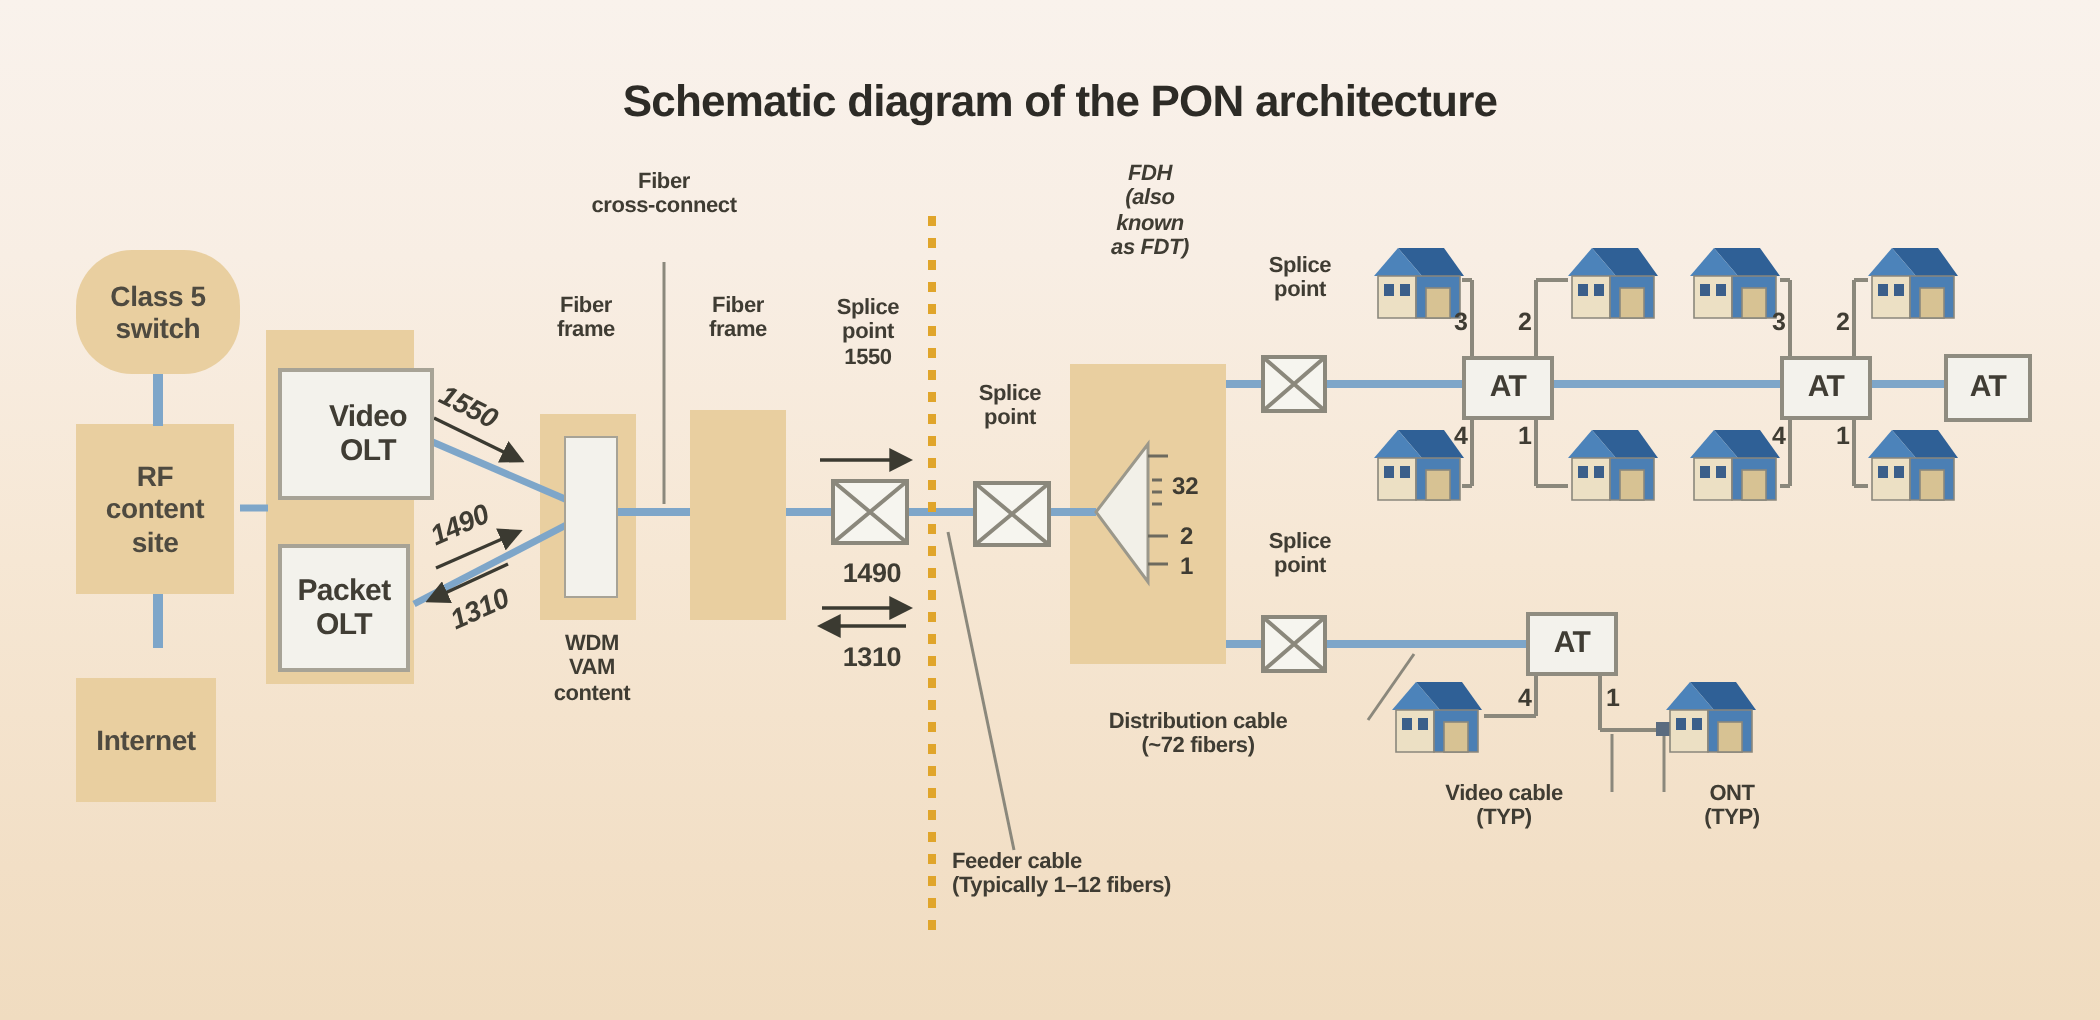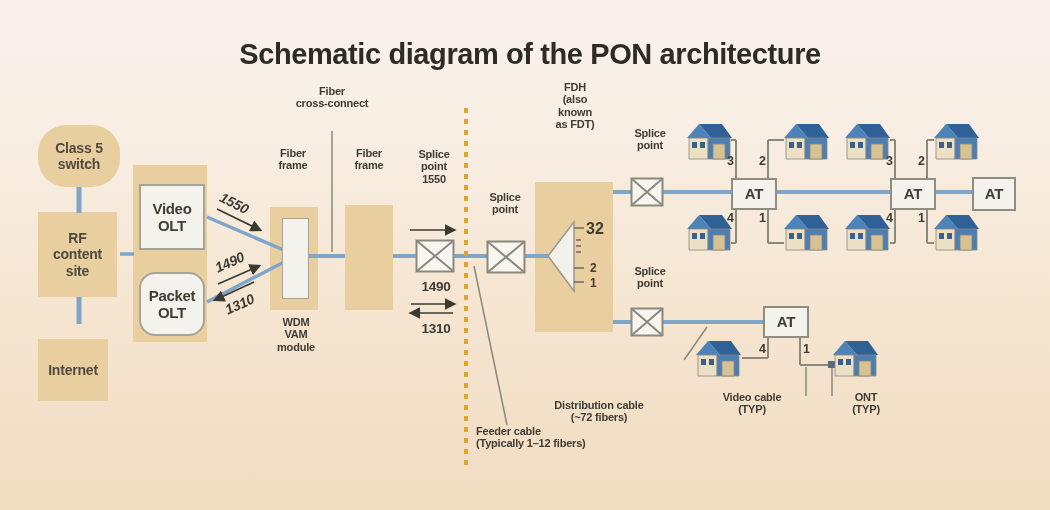--- a/index.html
+++ b/index.html
@@ -3,21 +3,21 @@
 <meta charset="utf-8">
 <style>
   html,body{margin:0;padding:0;}
   .stage{
     position:relative;width:1050px;height:510px;overflow:hidden;
     background:linear-gradient(180deg,#f9f2ec 0%,#f8eee4 25%,#f6e7d4 55%,#f2dfc6 85%,#f0dcc0 100%);
     font-family:"Liberation Sans",sans-serif;
   }
   .title{
     position:absolute;left:230px;top:38px;width:600px;text-align:center;
-    font-size:29px;font-weight:bold;color:#2d2b26;letter-spacing:-0.4px;
+    font-size:22px;font-weight:bold;color:#2d2b26;letter-spacing:-0.4px;
   }
   .tan{position:absolute;background:#e9cfa0;}
   .tan.labeled{
     display:flex;align-items:center;justify-content:center;
     font-weight:bold;color:#4e4a40;font-size:14px;line-height:1.15;
     text-align:center;white-space:pre-line;letter-spacing:-0.2px;
   }
   .whitebox{
     position:absolute;background:#f3f2ec;border:2px solid #a7a396;
     display:flex;align-items:center;justify-content:center;
@@ -97,23 +97,23 @@
     </g>
 
     <g>
       <polygon points="548,256 574,222 574,291" fill="#f2f0e8" stroke="#9b988b" stroke-width="1.5"></polygon>
       <path d="M574 228 H584 M574 268 H584 M574 282 H584 M576 240 H581 M576 246 H581 M576 252 H581" stroke="#6d6a5e" stroke-width="1.5" fill="none"></path>
     </g>
   </svg>
 
   <div class="dash"></div>
 
-  <div class="whitebox" style="left:139px;top:184px;width:62px;height:62px;">Video
+  <div class="whitebox" style="left:139px;top:184px;width:62px;height:62px;padding-left:12px;">Video
 OLT</div>
-  <div class="whitebox" style="left:139px;top:272px;width:62px;height:60px;border-radius:16px;">Packet
+  <div class="whitebox" style="left:139px;top:272px;width:62px;height:60px;">Packet
 OLT</div>
   <div class="whitebox" style="left:282px;top:218px;width:25px;height:79px;border-width:1px;"></div>
   <div class="whitebox atbox" style="left:731px;top:178px;width:42px;height:28px;">AT</div>
   <div class="whitebox atbox" style="left:890px;top:178px;width:42px;height:28px;">AT</div>
   <div class="whitebox atbox" style="left:972px;top:177px;width:40px;height:30px;">AT</div>
   <div class="whitebox atbox" style="left:763px;top:306px;width:42px;height:28px;">AT</div>
 
   <div class="icon" style="left:415px;top:239px;">
     <svg width="40" height="34" viewBox="0 0 40 34">
         <rect x="1.5" y="1.5" width="37" height="31" fill="#f6f5ef" stroke="#8b887c" stroke-width="2"></rect>
@@ -231,50 +231,50 @@
       </svg></div>
 
   <div class="lbl" style="left:264px;top:85px;width:136px;">Fiber
 cross-connect</div>
   <div class="lbl" style="left:264px;top:147px;width:58px;">Fiber
 frame</div>
   <div class="lbl" style="left:340px;top:147px;width:58px;">Fiber
 frame</div>
   <div class="lbl" style="left:258px;top:316px;width:76px;">WDM
 VAM
-module</div>
+content</div>
   <div class="lbl" style="left:405px;top:148px;width:58px;">Splice
 point
 1550</div>
   <div class="lbl" style="left:409px;top:279px;width:54px;font-size:13.5px;">1490</div>
   <div class="lbl" style="left:409px;top:321px;width:54px;font-size:13.5px;">1310</div>
   <div class="lbl" style="left:477px;top:191px;width:56px;">Splice
 point</div>
-  <div class="lbl" style="left:530px;top:81px;width:90px;">FDH
+  <div class="lbl" style="left:530px;top:81px;width:90px;font-style:italic;">FDH
 (also
 known
 as FDT)</div>
   <div class="lbl" style="left:621px;top:127px;width:58px;">Splice
 point</div>
   <div class="lbl" style="left:621px;top:265px;width:58px;">Splice
 point</div>
-  <div class="lbl" style="left:510px;top:355px;width:178px;margin-top:44px;">Distribution cable
+  <div class="lbl" style="left:510px;top:355px;width:178px;">Distribution cable
 (~72 fibers)</div>
   <div class="lbl left" style="left:476px;top:425px;width:220px;">Feeder cable
 (Typically 1–12 fibers)</div>
   <div class="lbl" style="left:698px;top:391px;width:108px;">Video cable
 (TYP)</div>
   <div class="lbl" style="left:828px;top:391px;width:76px;">ONT
 (TYP)</div>
 
   <div class="lbl wave" style="left:207px;top:196px;width:54px;transform:rotate(27deg);">1550</div>
   <div class="lbl wave" style="left:203px;top:255px;width:54px;transform:rotate(-24deg);">1490</div>
   <div class="lbl wave" style="left:213px;top:297px;width:54px;transform:rotate(-24deg);">1310</div>
 
-  <div class="num tl" style="left:586px;top:220px;width:22px;font-size:16px;">32</div>
+  <div class="num tl" style="left:586px;top:236px;width:22px;font-size:12px;">32</div>
   <div class="num tl" style="left:590px;top:261px;width:14px;font-size:12px;">2</div>
   <div class="num tl" style="left:590px;top:276px;width:14px;font-size:12px;">1</div>
 
   <div class="num" style="left:716px;top:154px;width:18px;">3</div>
   <div class="num" style="left:748px;top:154px;width:18px;">2</div>
   <div class="num" style="left:716px;top:211px;width:18px;">4</div>
   <div class="num" style="left:748px;top:211px;width:18px;">1</div>
   <div class="num" style="left:875px;top:154px;width:18px;">3</div>
   <div class="num" style="left:907px;top:154px;width:18px;">2</div>
   <div class="num" style="left:875px;top:211px;width:18px;">4</div>

